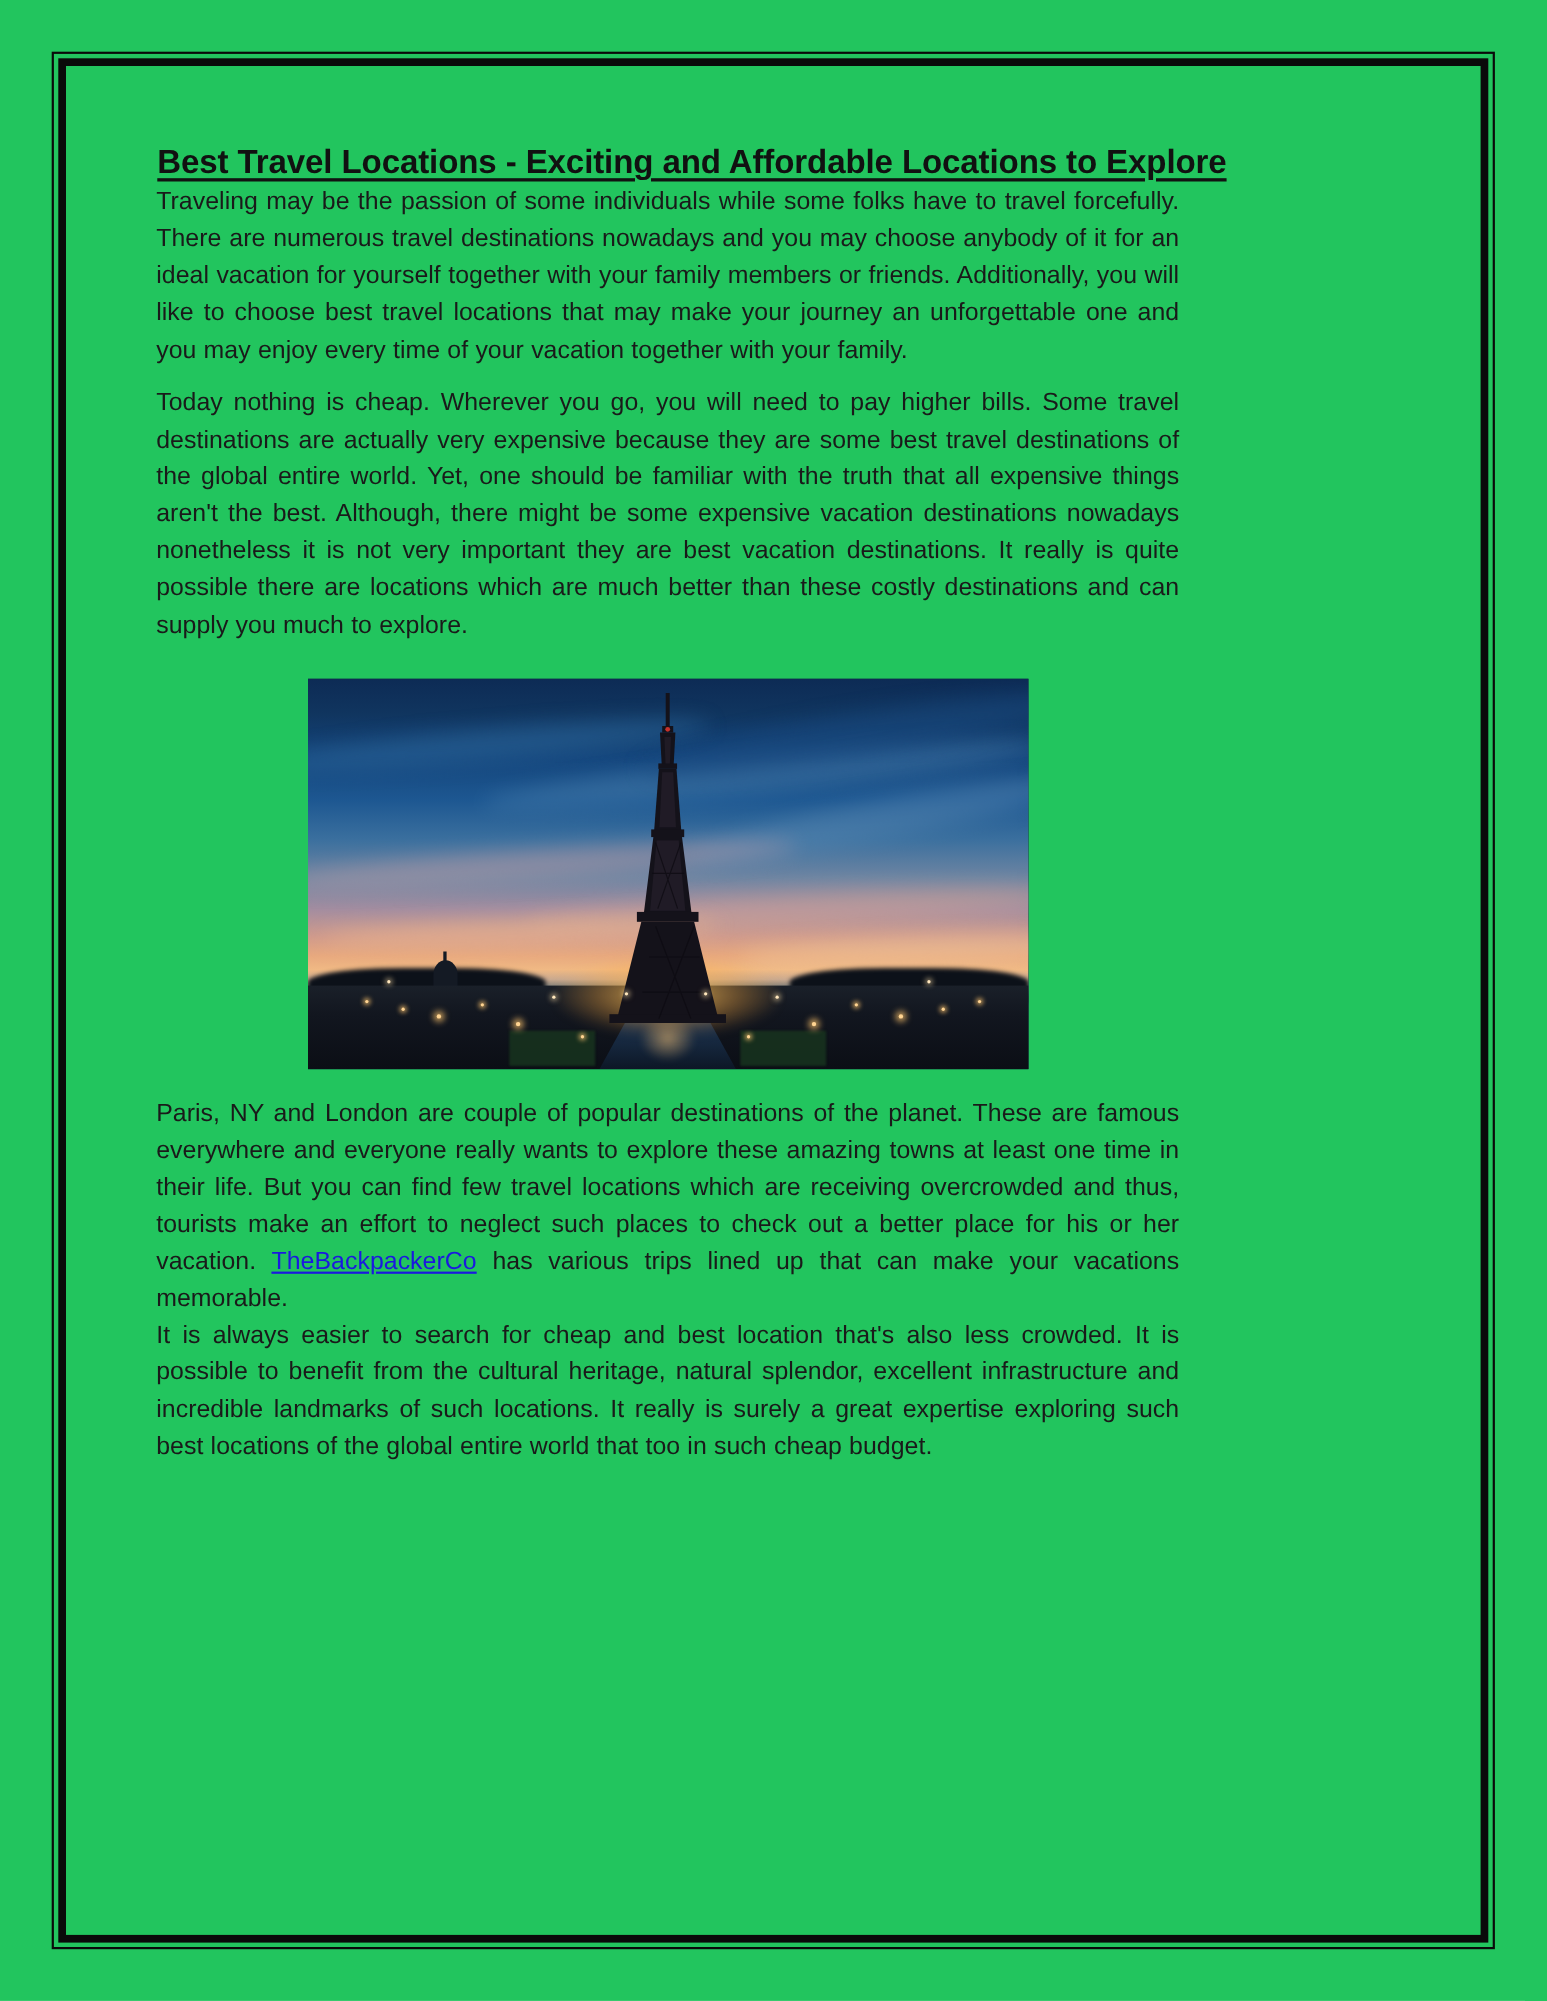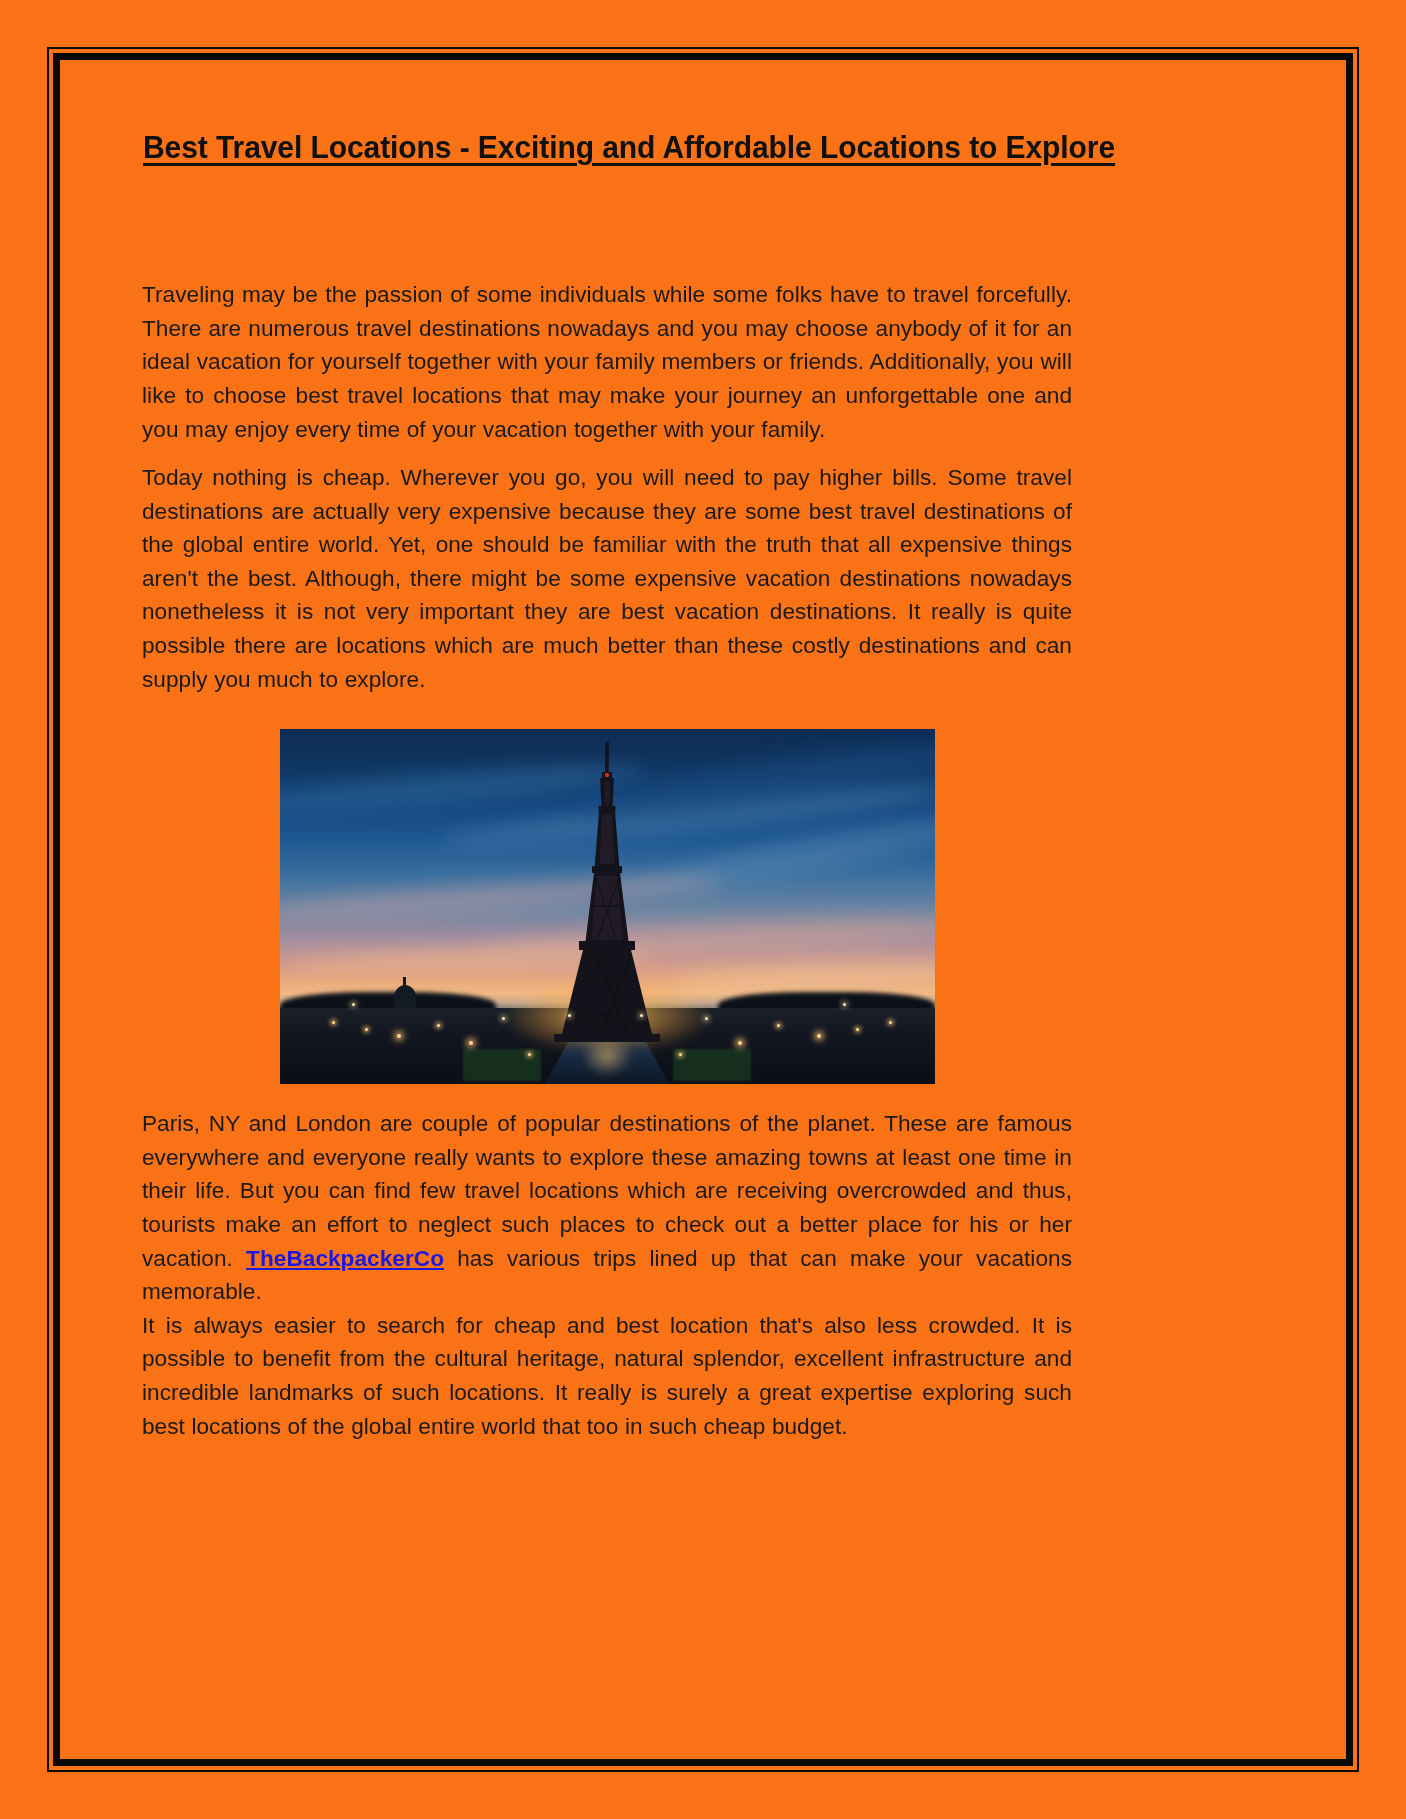--- a/index.html
+++ b/index.html
@@ -14,21 +14,21 @@
     -webkit-font-smoothing: antialiased;
   }
 
   
   .page {
     position: absolute;
     left: 0;
     top: 0;
     width: 1406px;
     height: 1819px;
-    background: #f97316;
+    background: #22c55e;
     box-sizing: border-box;
   }
   .frame-outer {
     position: absolute;
     left: 47px;
     top: 47px;
     right: 47px;
     bottom: 47px;
     border: 2px solid #0a0a0a;
     box-sizing: border-box;
@@ -73,31 +73,30 @@
     font-size: 22.6px;
     line-height: 33.6px;
     color: #1a1a1a;
     text-align: justify;
     text-justify: inter-word;
     margin: 0;
     letter-spacing: 0.05px;
     word-spacing: 0.2px;
   }
 
-  .p1 { margin-top: 112px; }
+  .p1 { }
   .p2 { margin-top: 15px; }
   .p3 { margin-top: 23px; }
   .p4 { }
 
   .doc-link {
     color: #1b18e0;
     text-decoration: underline;
     text-underline-offset: 2px;
     cursor: pointer;
-    font-weight: bold;
   }
 
   
   .figure-wrap {
     margin-top: 33px;
     display: flex;
     justify-content: center;
   }
   .photo {
     position: relative;

